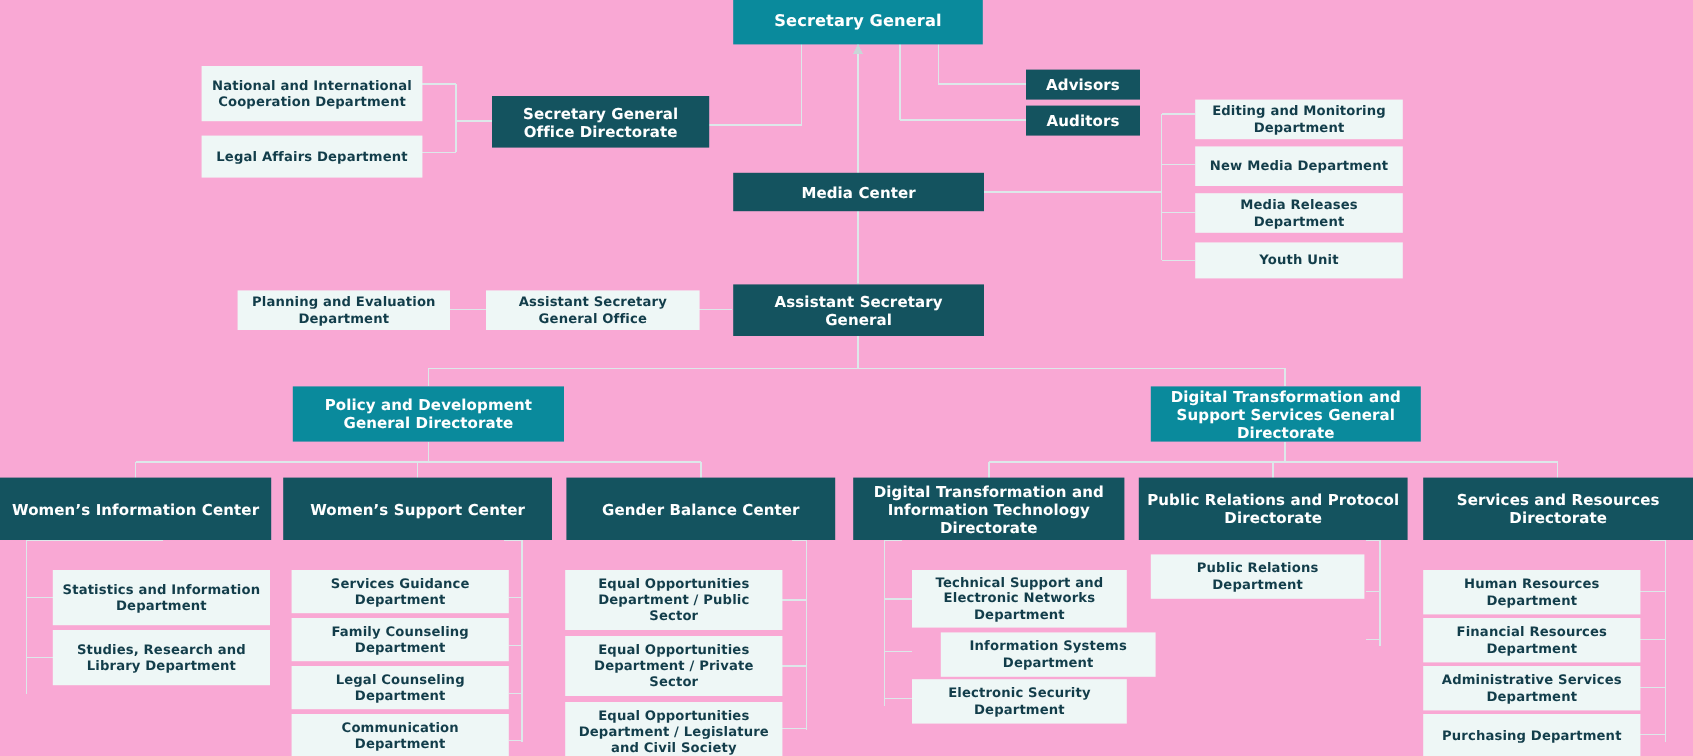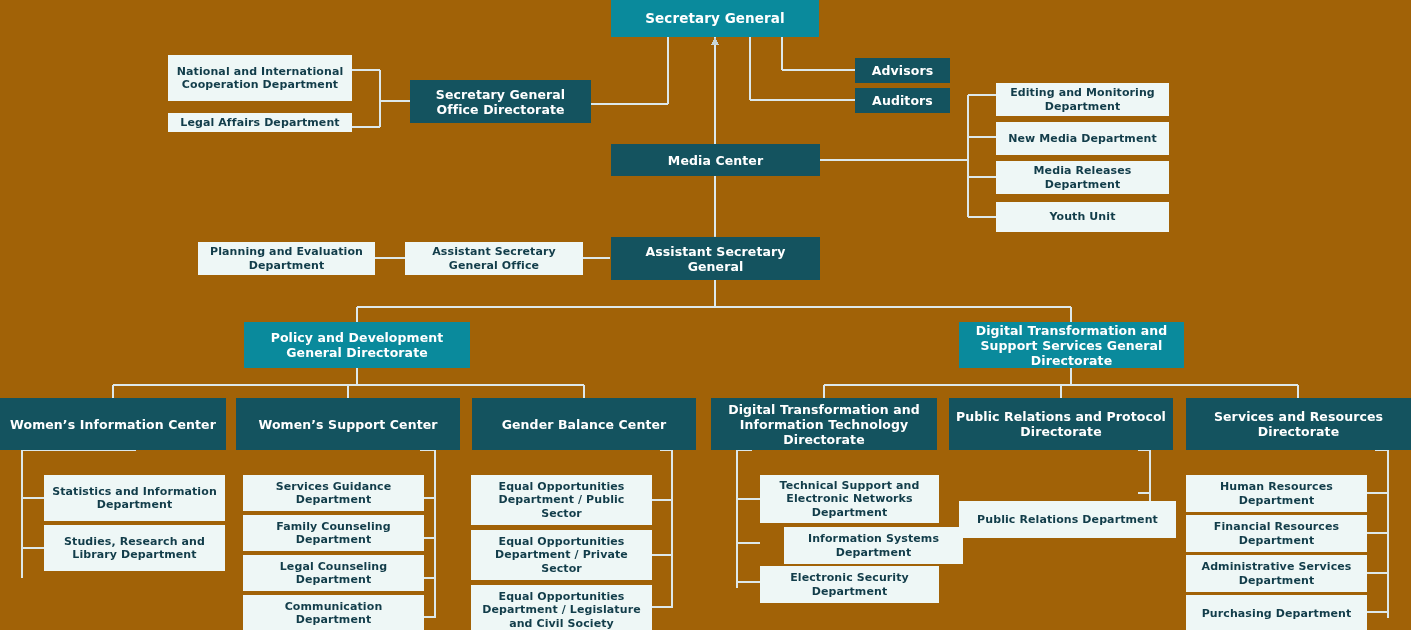--- a/index.html
+++ b/index.html
@@ -8,21 +8,21 @@
     background: #ffffff;
   }
   body {
     font-family: "DejaVu Sans", "Liberation Sans", sans-serif;
   }
   #chart-root {
     position: relative;
     width: 1411px;
     height: 630px;
     overflow: hidden;
-    background: #a16207;
+    background: #f9a8d4;
   }
   #connector-layer {
     position: absolute;
     left: 0;
     top: 0;
     width: 1411px;
     height: 630px;
     pointer-events: none;
   }
   .node {
@@ -147,21 +147,21 @@
   </svg>
 
   <div class="node node-primary node-root" style="left:611px; top:0px; width:208px; height:37px;">
     <span>Secretary General</span>
   </div>
 
   <div class="node node-light" style="left:168px; top:55px; width:184px; height:46px;">
     <span>National and International Cooperation Department</span>
   </div>
 
-  <div class="node node-light" style="left:168px; top:113px; width:184px; height:19px;">
+  <div class="node node-light" style="left:168px; top:113px; width:184px; height:35px;">
     <span>Legal Affairs Department</span>
   </div>
 
   <div class="node node-dark" style="left:410px; top:80px; width:181px; height:43px;">
     <span>Secretary General Office Directorate</span>
   </div>
 
   <div class="node node-dark" style="left:855px; top:58px; width:95px; height:25px;">
     <span>Advisors</span>
   </div>
@@ -275,21 +275,21 @@
   </div>
 
   <div class="node node-light" style="left:784px; top:527px; width:179px; height:37px;">
     <span>Information Systems Department</span>
   </div>
 
   <div class="node node-light" style="left:760px; top:566px; width:179px; height:37px;">
     <span>Electronic Security Department</span>
   </div>
 
-  <div class="node node-light" style="left:959px; top:501px; width:217px; height:37px;">
+  <div class="node node-light" style="left:959px; top:462px; width:178px; height:37px;">
     <span>Public Relations Department</span>
   </div>
 
 
   <div class="node node-light" style="left:1186px; top:475px; width:181px; height:37px;">
     <span>Human Resources Department</span>
   </div>
 
   <div class="node node-light" style="left:1186px; top:515px; width:181px; height:37px;">
     <span>Financial Resources Department</span>

